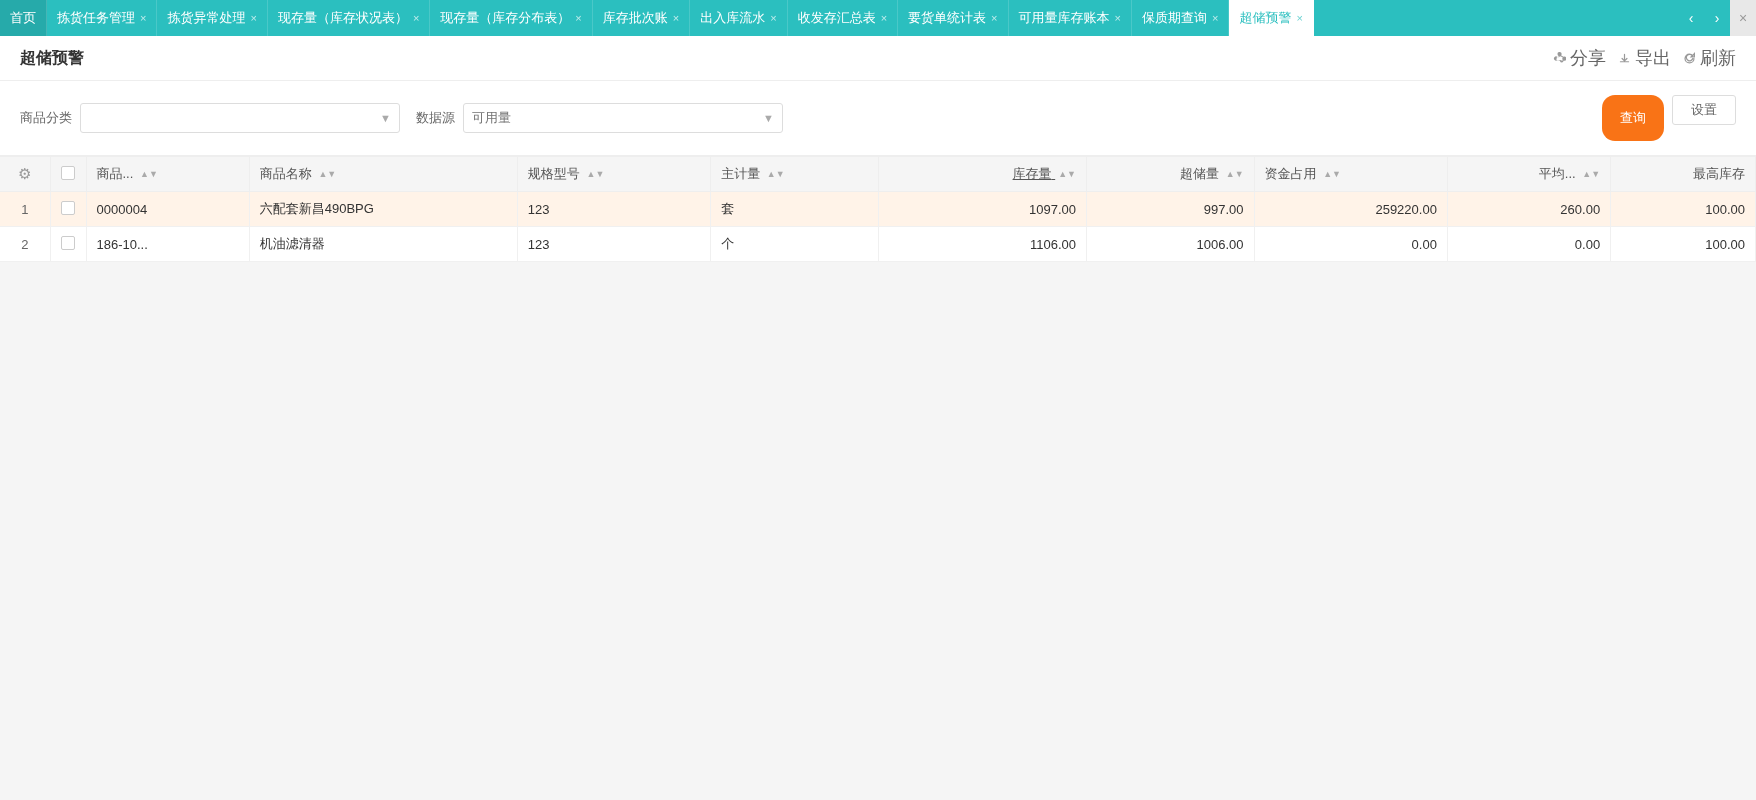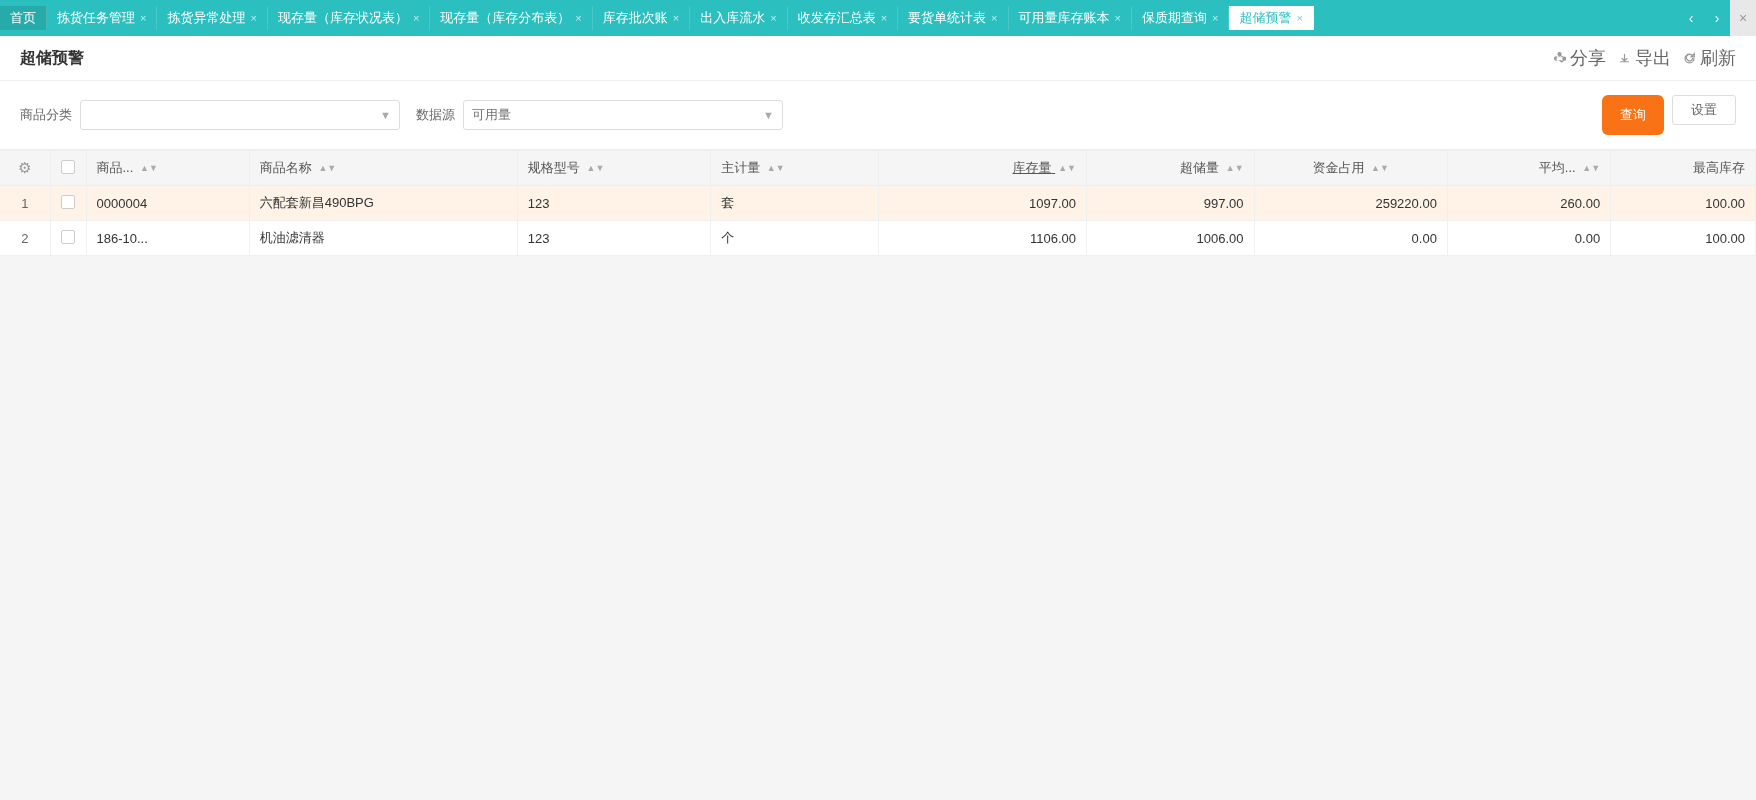--- a/index.html
+++ b/index.html
@@ -11,21 +11,21 @@
       display: flex;
       align-items: center;
       height: 36px;
       padding: 0 0;
       white-space: nowrap;
       overflow: hidden;
     }
     .top-bar-item {
       display: inline-flex;
       align-items: center;
-      height: 24px;
+      height: 36px;
       padding: 4px 10px;
       color: #fff;
       font-size: 13px;
       cursor: pointer;
       border-right: 1px solid rgba(255,255,255,0.15);
       flex-shrink: 0;
     }
     .top-bar-item.home {
       background: #26aaaa;
     }
@@ -105,25 +105,25 @@
       background: #fff;
       cursor: pointer;
       justify-content: space-between;
     }
     .filter-select-text { color: #999; font-size: 13px; }
     .filter-select-arrow { color: #aaa; font-size: 11px; }
     .btn-query {
       background: #f97316;
       color: #fff;
       border: none;
-      border-radius: 6px;
+      border-radius: 13px;
       padding: 5px 18px;
       font-size: 13px;
       cursor: pointer;
-      height: 40px;
+      height: 46px;
       margin-left: auto;
     }
     .btn-settings {
       background: #fff;
       color: #666;
       border: 1px solid #ddd;
       border-radius: 3px;
       padding: 5px 18px;
       font-size: 13px;
       cursor: pointer;
@@ -342,21 +342,21 @@
           <span class="sort-icon">▲▼</span>
         </th>
         <th style="text-align:right;text-decoration:underline;">
           <span>库存量</span>
           <span class="sort-icon">▲▼</span>
         </th>
         <th style="text-align:right;">
           <span>超储量</span>
           <span class="sort-icon">▲▼</span>
         </th>
-        <th style="text-align:center;">
+        <th style="text-align:left;">
           <span>资金占用</span>
           <span class="sort-icon">▲▼</span>
         </th>
         <th style="text-align:right;">
           <span>平均...</span>
           <span class="sort-icon">▲▼</span>
         </th>
         <th style="text-align:right;">
           <span>最高库存</span>
         </th>

